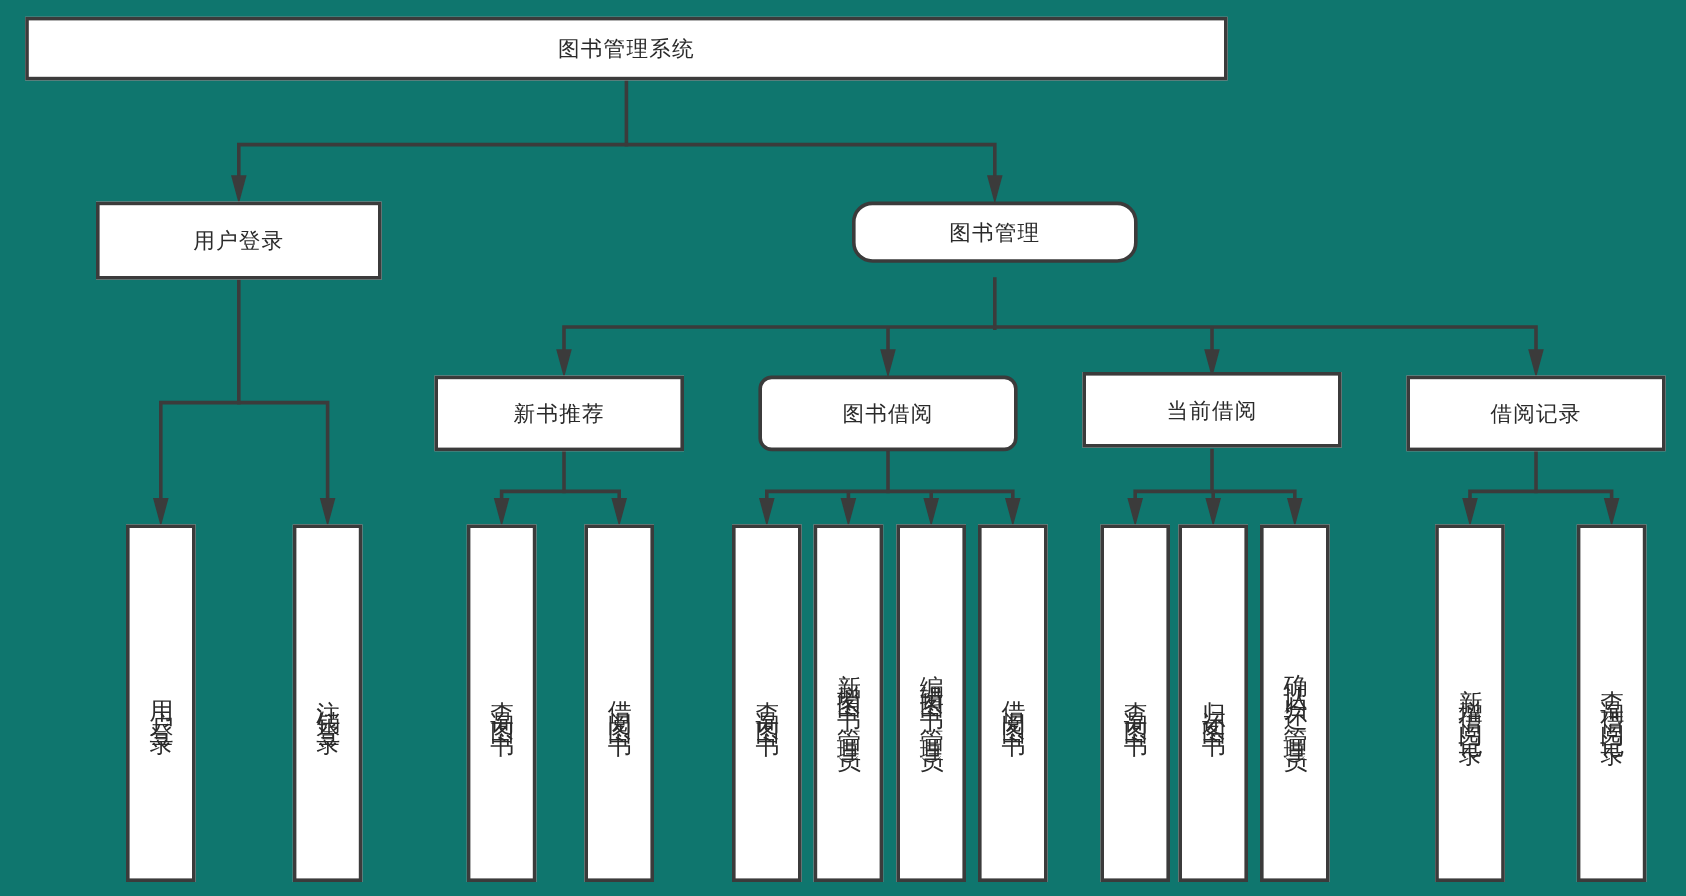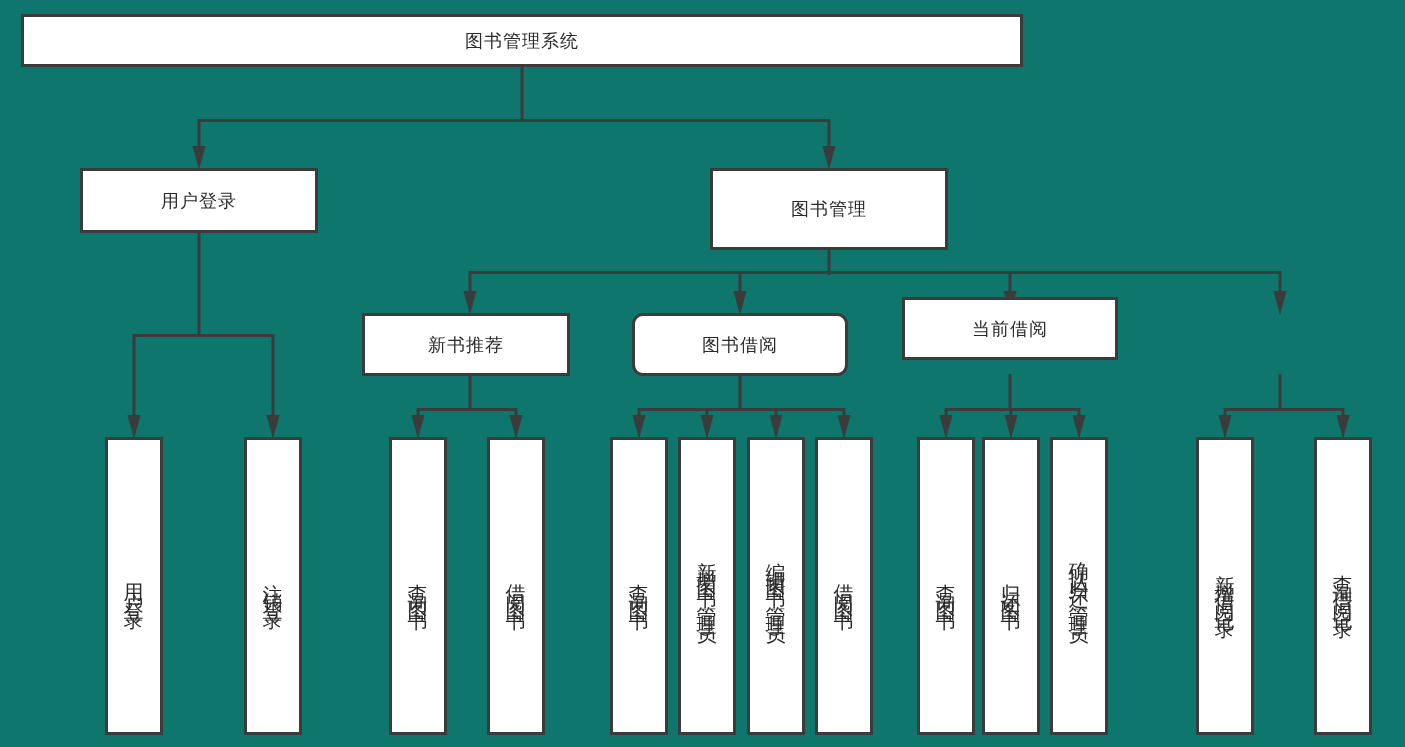--- a/index.html
+++ b/index.html
@@ -103,25 +103,26 @@
       <polygon points="1004.5,415 1017.5,415 1011,439"></polygon>
       <polygon points="1072.5,415 1085.5,415 1079,439"></polygon>
       <polygon points="1218.5,415 1231.5,415 1225,439"></polygon>
       <polygon points="1336.5,415 1349.5,415 1343,439"></polygon>
     </g>
   </svg>
 
   <div class="box" style="left:21px; top:14px; width:1002px; height:53px;">图书管理系统</div>
 
   <div class="box" style="left:80px; top:168px; width:238px; height:65px;">用户登录</div>
-  <div class="box" style="left:710px; top:168px; width:238px; height:82px;">图书管理</div>
+  <div class="box" style="left:710px; top:168px; width:238px; height:51px;border-radius:17px;">图书管理</div>
 
   <div class="box" style="left:362px; top:313px; width:208px; height:63px;text-align:right;">新书推荐</div>
   <div class="box" style="left:632px; top:313px; width:216px; height:63px;border-radius:11px;">图书借阅</div>
-  <div class="box" style="left:902px; top:297px; width:216px; height:63px;">当前借阅</div>
+  <div class="box" style="left:902px; top:310px; width:216px; height:63px;">当前借阅</div>
+  <div class="box" style="left:1172px; top:313px; width:216px; height:63px;">借阅记录</div>
 
   <div class="box vbox" style="left:105px; top:437px; width:58px; height:298px;">用户登录</div>
   <div class="box vbox" style="left:244px; top:437px; width:58px; height:298px;">注销登录</div>
 
   <div class="box vbox" style="left:389px; top:437px; width:58px; height:298px;">查询图书</div>
   <div class="box vbox" style="left:487px; top:437px; width:58px; height:298px;">借阅图书</div>
 
   <div class="box vbox" style="left:610px; top:437px; width:58px; height:298px;">查询图书</div>
   <div class="box vbox" style="left:678px; top:437px; width:58px; height:298px;">新增图书（管理员）</div>
   <div class="box vbox" style="left:747px; top:437px; width:58px; height:298px;">编辑图书（管理员）</div>

